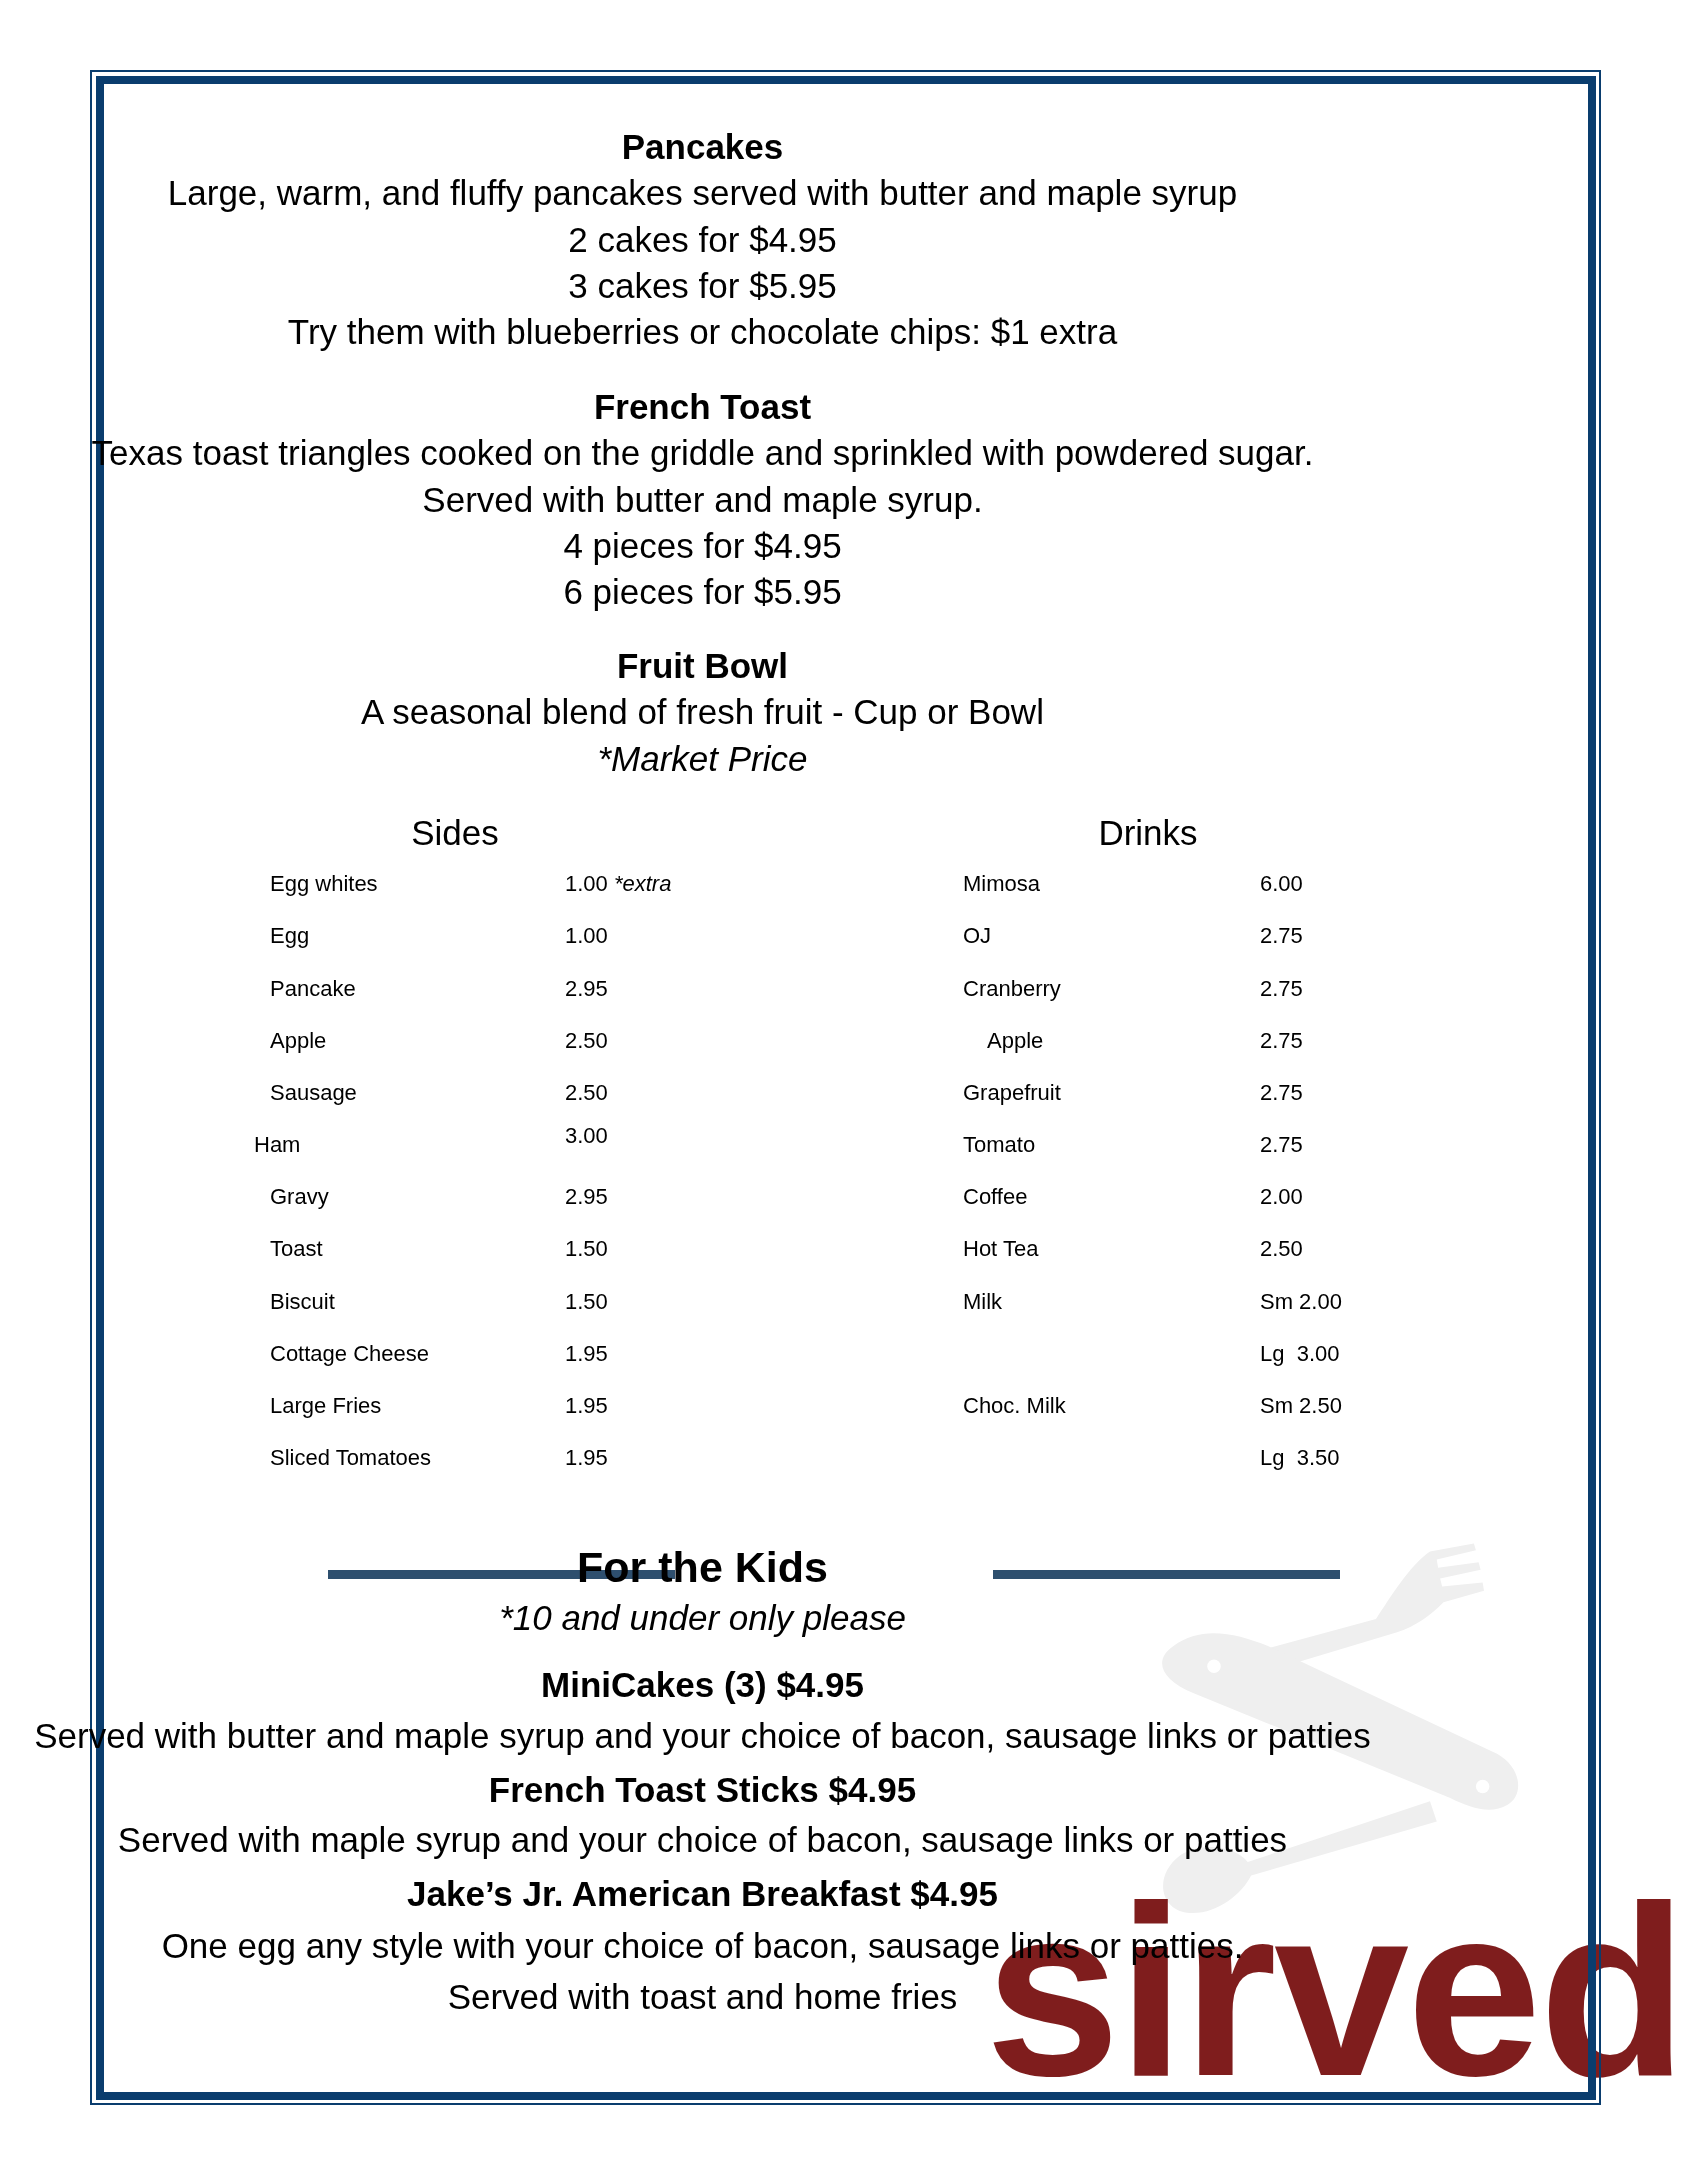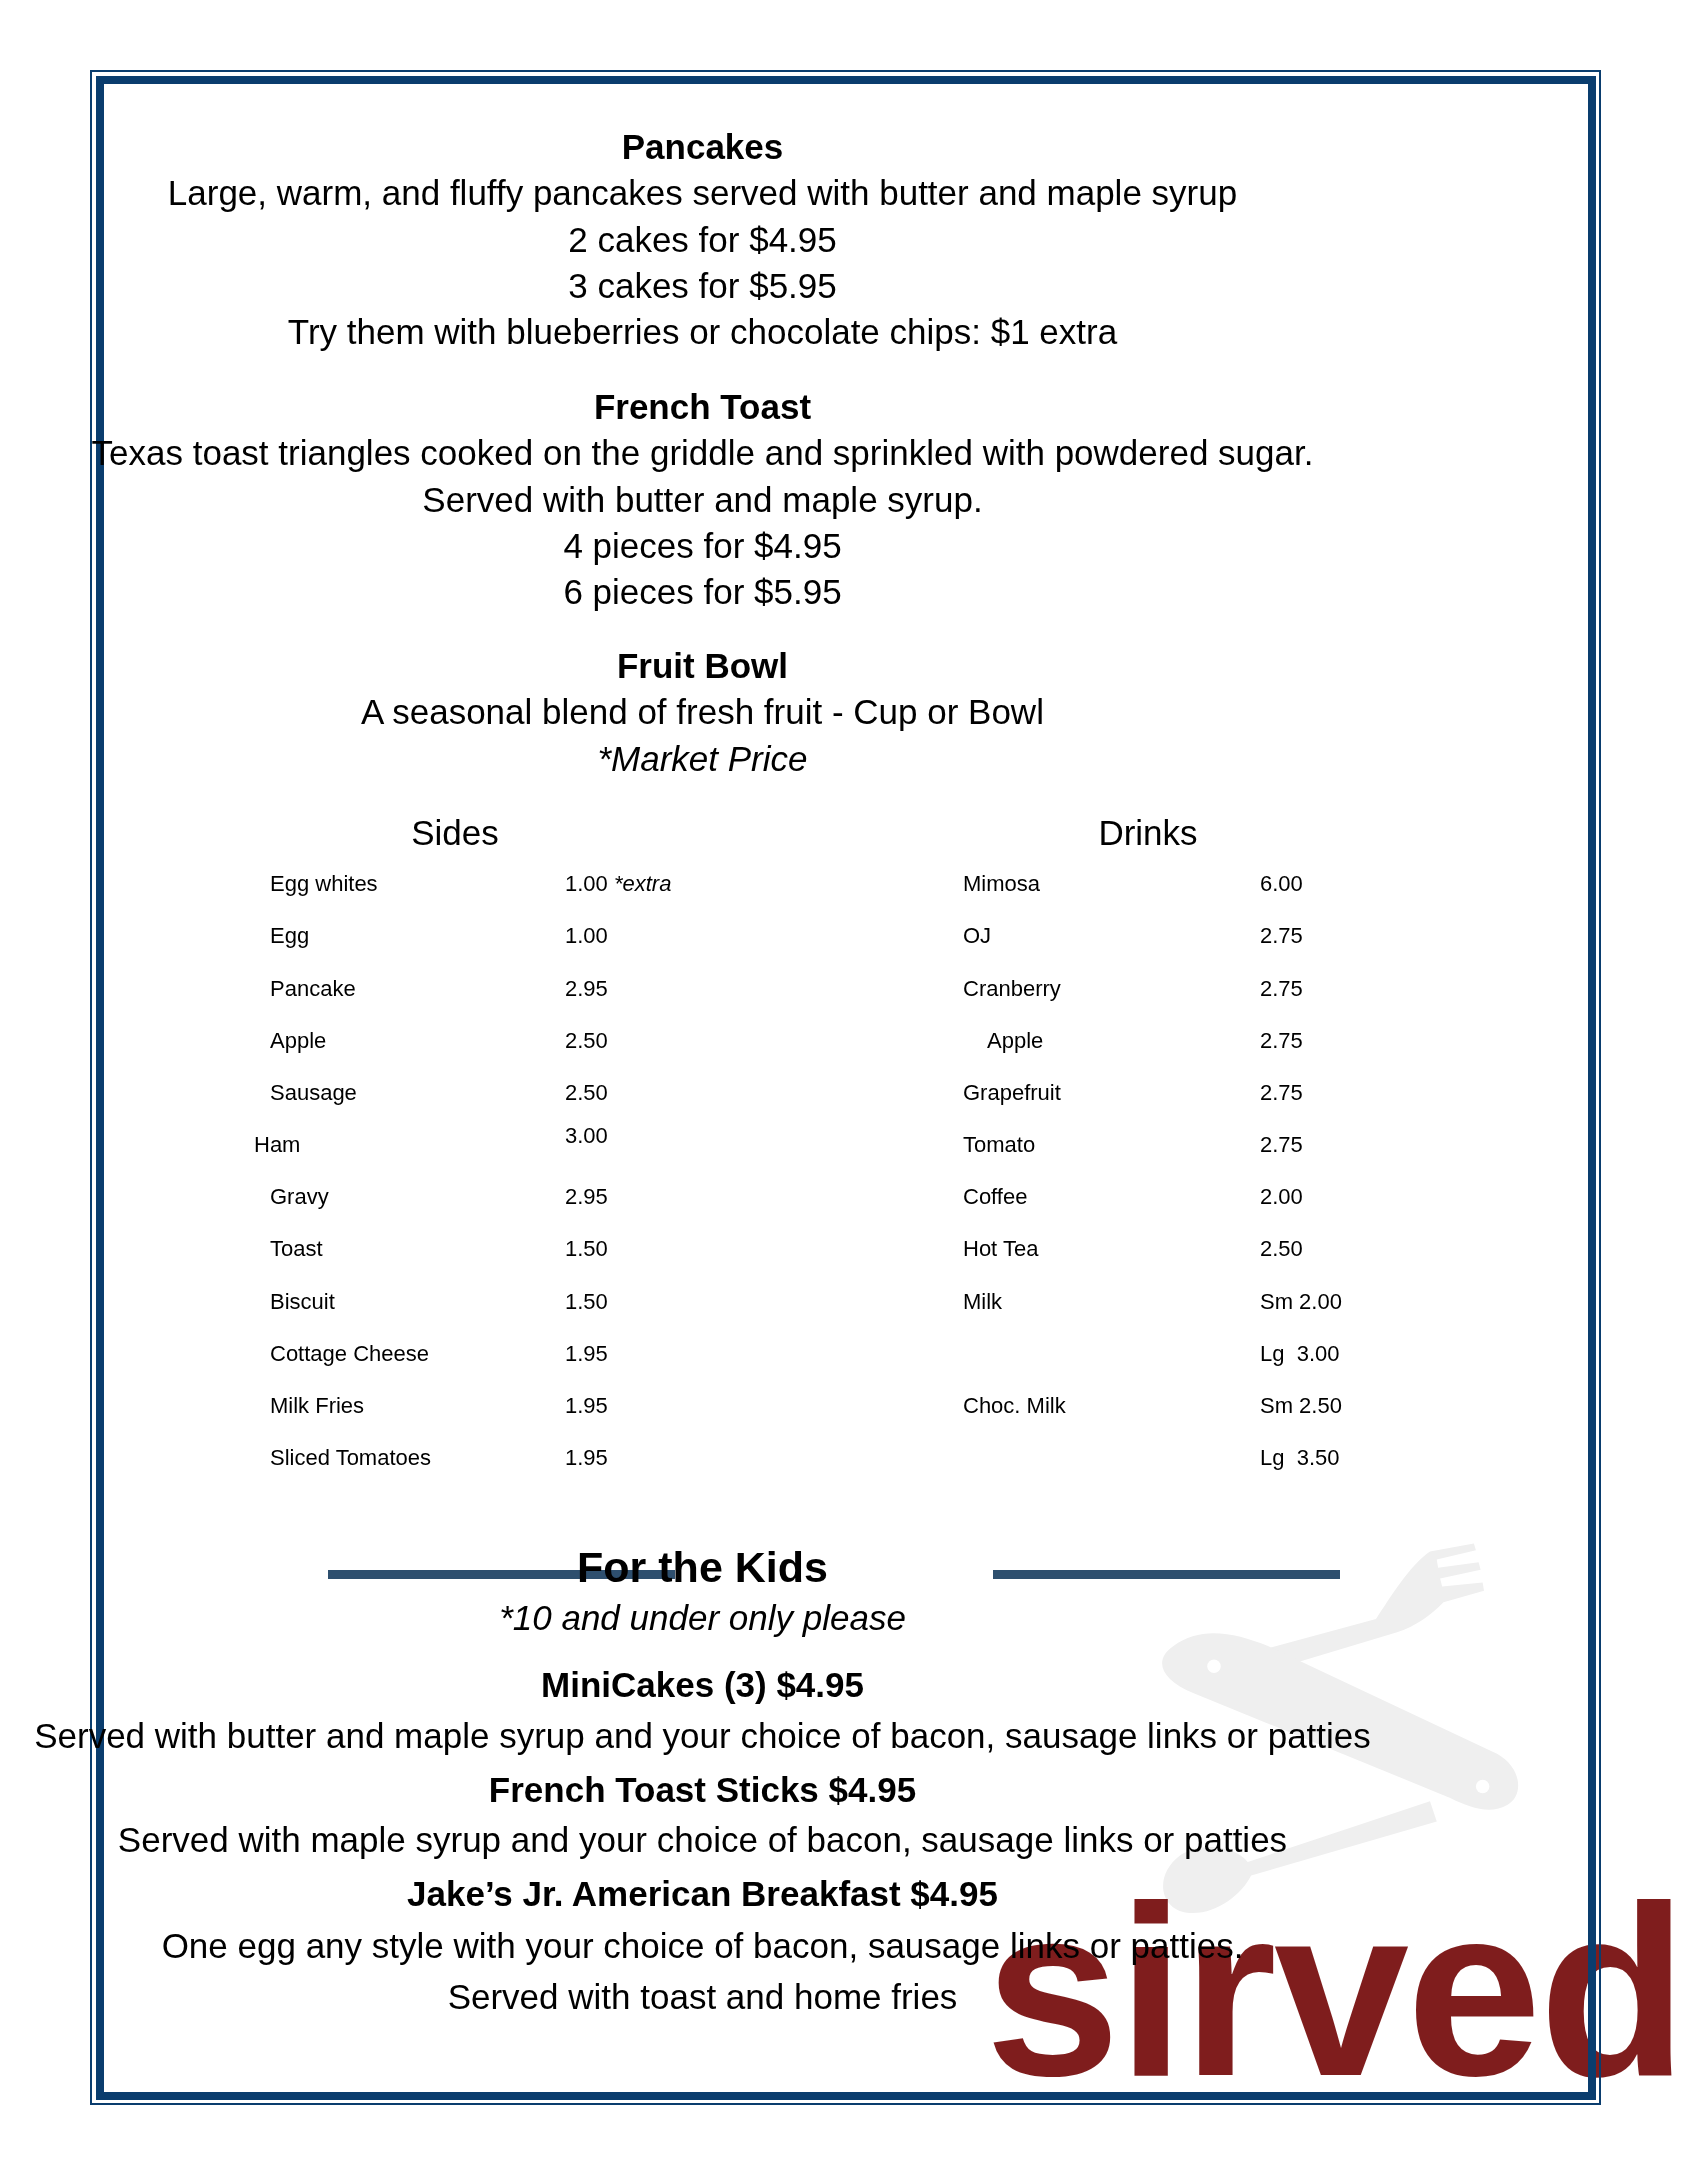--- a/index.html
+++ b/index.html
@@ -83,21 +83,21 @@
   <div class="row" style="left:254px; top:1125px;">Ham</div>
   <div class="row" style="left:565px; top:1092px;margin-top:24px;">3.00</div>
   <div class="row" style="left:270px; top:1177px;">Gravy</div>
   <div class="row" style="left:565px; top:1177px;">2.95</div>
   <div class="row" style="left:270px; top:1229px;">Toast</div>
   <div class="row" style="left:565px; top:1229px;">1.50</div>
   <div class="row" style="left:270px; top:1282px;">Biscuit</div>
   <div class="row" style="left:565px; top:1282px;">1.50</div>
   <div class="row" style="left:270px; top:1334px;">Cottage Cheese</div>
   <div class="row" style="left:565px; top:1334px;">1.95</div>
-  <div class="row" style="left:270px; top:1386px;">Milk Fries</div>
+  <div class="row" style="left:270px; top:1386px;">Large Fries</div>
   <div class="row" style="left:565px; top:1386px;">1.95</div>
   <div class="row" style="left:270px; top:1438px;">Sliced Tomatoes</div>
   <div class="row" style="left:565px; top:1438px;">1.95</div>
 </div>
 
 <div class="col-head" style="left:1013px; top:813px;">Drinks</div>
 <div>
   <div class="row" style="left:963px; top:864px;">Mimosa</div>
   <div class="row" style="left:1260px; top:864px;">6.00</div>
   <div class="row" style="left:963px; top:916px;">OJ</div>

